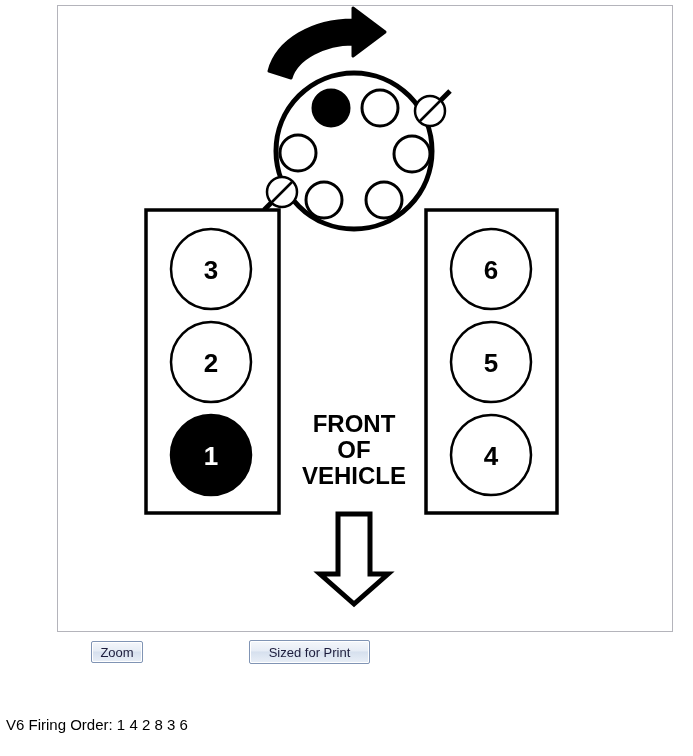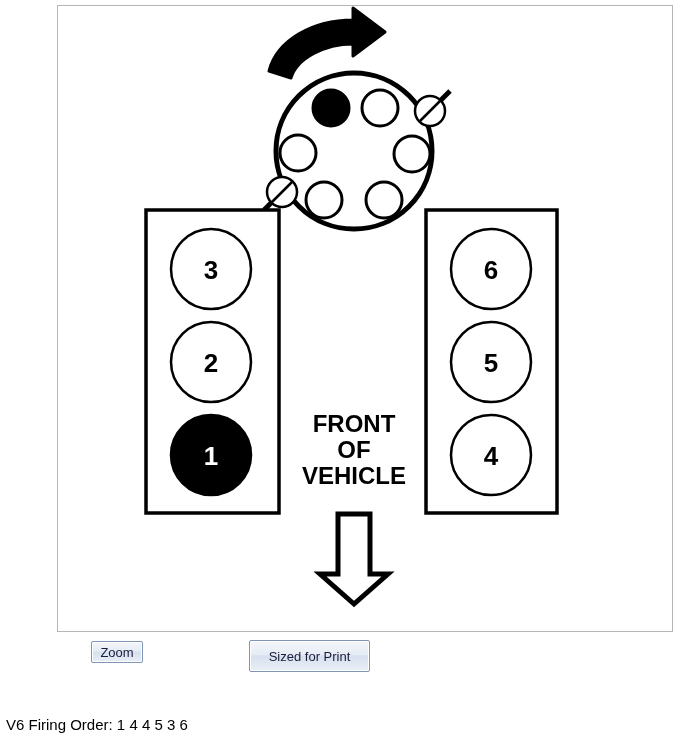--- a/index.html
+++ b/index.html
@@ -55,21 +55,21 @@
     left: 60px;
     top: 641px;
     width: 52px;
     height: 22px;
     margin-left: 31px;
   }
   #sized-for-print-button {
     left: 249px;
     top: 640px;
     width: 121px;
-    height: 32px;
+    height: 24px;
   }
 
   
   #firing-order-caption {
     position: absolute;
     left: 6px;
     top: 716px;
     font-family: "Liberation Sans", sans-serif;
     font-size: 15px;
     color: #000000;
@@ -182,13 +182,13 @@
                Z" fill="#ffffff" stroke="#000000" stroke-width="5" stroke-linejoin="miter"></path>
     </g>
 
   </svg>
 </div>
 
 <button class="win-button" id="zoom-button">Zoom</button>
 
 <button class="win-button" id="sized-for-print-button">Sized for Print</button>
 
-<div id="firing-order-caption">V6 Firing Order: 1 4 4 5 3 6</div>
+<div id="firing-order-caption">V6 Firing Order: 1 4 2 8 3 6</div>
 
 </body></html>

